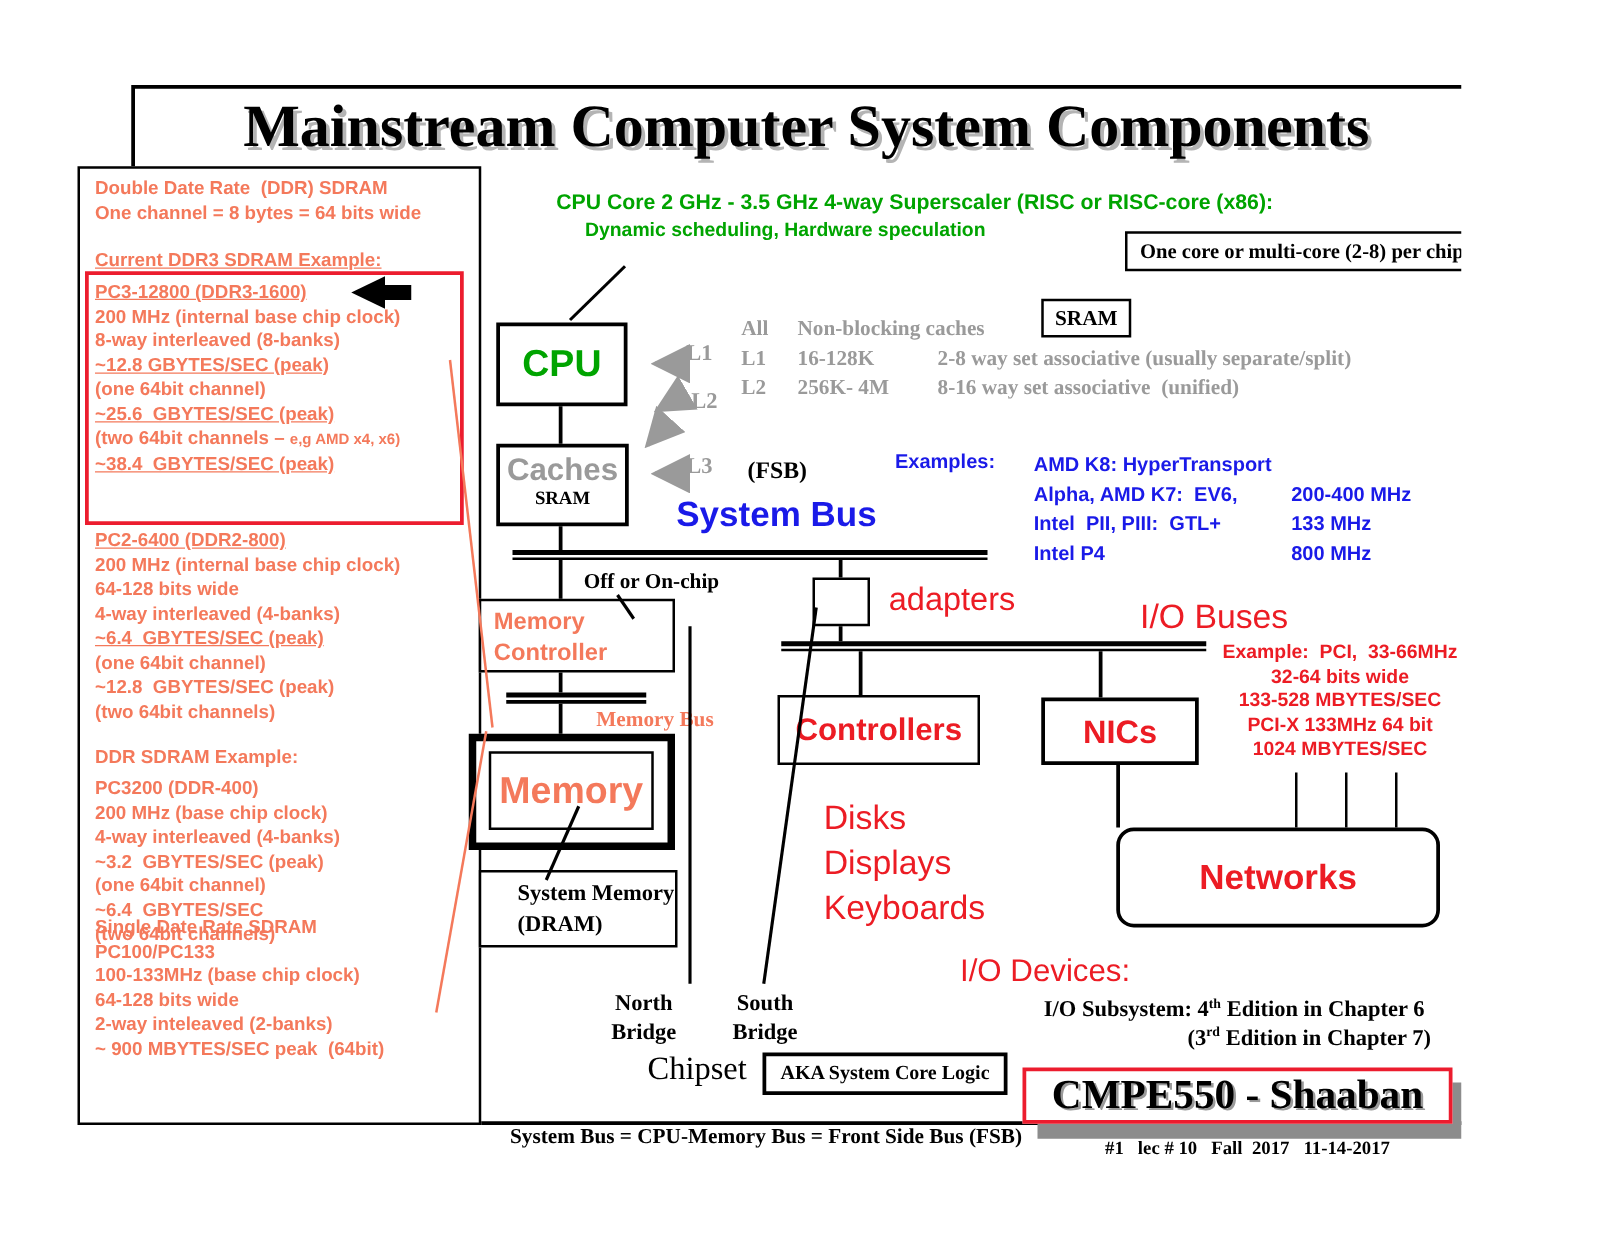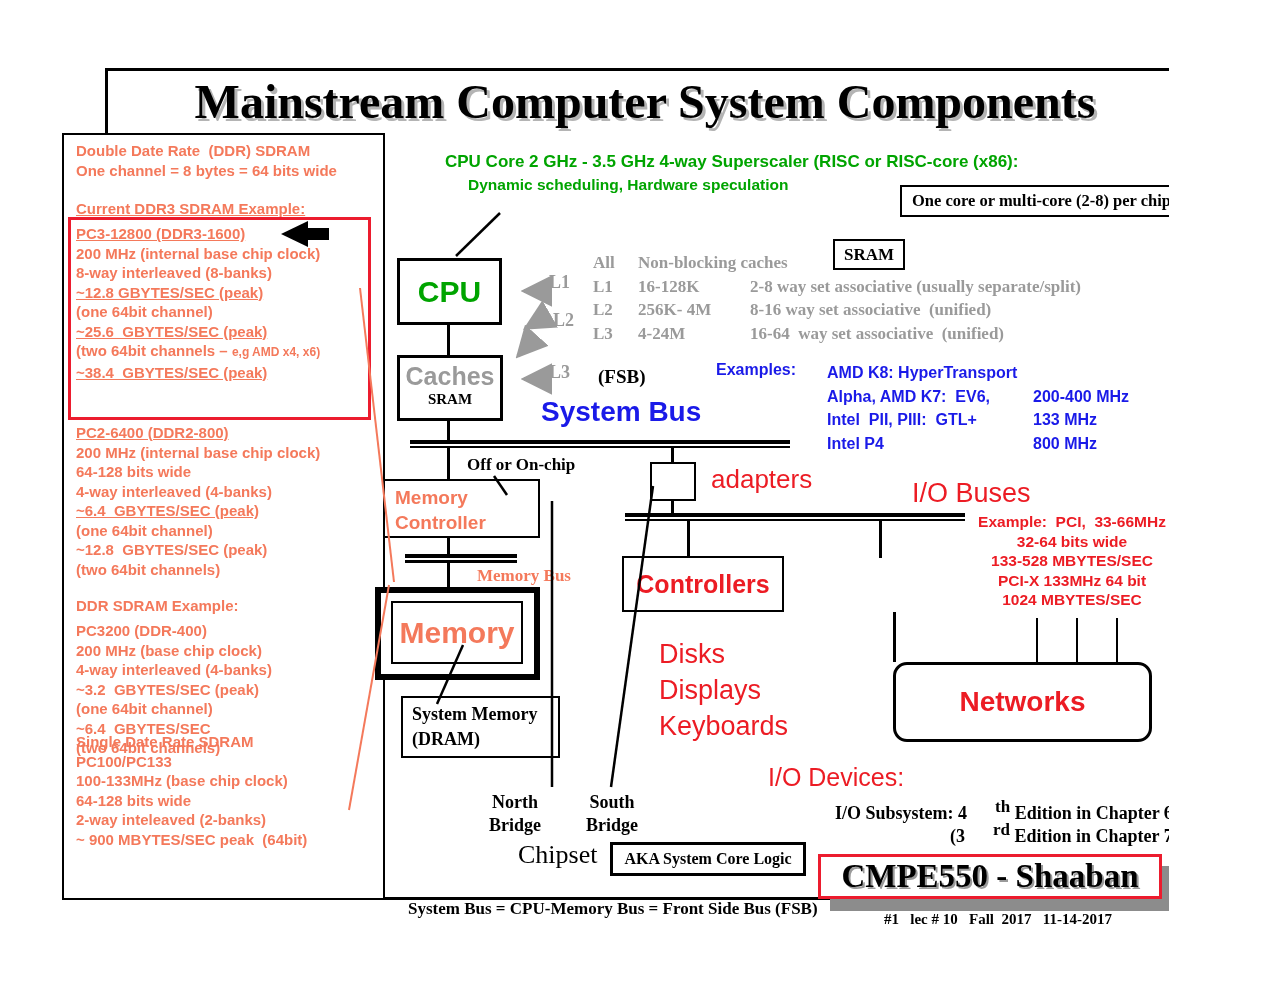--- a/index.html
+++ b/index.html
@@ -19,21 +19,21 @@
   .small{font-size:12px;}
   .box{border:2px solid #000;background:#fff;box-sizing:border-box;}
   .flexc{display:flex;align-items:center;justify-content:center;}
   .vl{position:absolute;width:3px;background:#000;}
   .bus{position:absolute;height:2px;border-top:4px solid #000;border-bottom:2px solid #000;background:transparent;}
   .crow .cl{display:inline-block;width:45px;white-space:pre;}
   .crow .cs{display:inline-block;width:112px;white-space:pre;}
   .crow .cd{white-space:pre;}
   .exrow .exl{display:inline-block;width:206px;white-space:pre;}
   .exrow .exr{white-space:pre;}
-  sup{font-size:17px;padding-left:28px;}
+  sup{font-size:11px;}
 </style>
 </head>
 <body>
 
 <div id="canvas">
 
   <div class="abs" style="left:105px;top:68px;width:1084px;height:826px;border:3px solid #000;"></div>
 
   <div class="abs serif b" style="left:120px;top:74px;width:1050px;text-align:center;font-size:48px;color:#000;text-shadow:3px 3px 0 #b4b4b4;">Mainstream Computer System Components</div>
 
@@ -100,21 +100,20 @@
   <div class="abs sans b green pre" style="left:468px;top:176px;font-size:15.5px;">Dynamic scheduling, Hardware speculation</div>
 
   <div class="abs box serif b flexc pre" style="left:900px;top:185px;width:283px;height:32px;font-size:16.5px;">One core or multi-core (2-8) per chip</div>
 
   <div class="abs box serif b flexc" style="left:833px;top:239px;width:72px;height:31px;font-size:17px;">SRAM</div>
 
   <div class="abs serif b gray" style="left:593px;top:251px;font-size:17px;line-height:23.5px;">
     <div class="crow"><span class="cl">All</span><span class="cs">Non-blocking caches</span><span class="cd"></span></div>
     <div class="crow"><span class="cl">L1</span><span class="cs">16-128K</span><span class="cd">2-8 way set associative (usually separate/split)</span></div>
     <div class="crow"><span class="cl">L2</span><span class="cs">256K- 4M</span><span class="cd">8-16 way set associative  (unified)</span></div>
-    <div class="crow"><span class="cl">L3</span><span class="cs">4-24M</span><span class="cd">16-64  way set associative  (unified)</span></div>
   </div>
 
   <div class="abs flexc sans b green" style="left:397px;top:258px;width:105px;height:67px;border:3px solid #000;background:#fff;box-sizing:border-box;font-size:30px;">CPU</div>
 
   <div class="abs" style="left:397px;top:355px;width:106px;height:66px;border:3px solid #000;background:#fff;box-sizing:border-box;text-align:center;">
     <div class="sans b gray" style="font-size:25px;margin-top:4px;">Caches</div>
     <div class="serif b" style="font-size:15px;color:#000;">SRAM</div>
   </div>
 
   <div class="abs serif b gray" style="left:549px;top:272px;font-size:18px;">L1</div>
@@ -142,34 +141,35 @@
       <div>Controller</div>
     </div>
   </div>
 
   <div class="bus" style="left:405px;top:554px;width:112px;border-bottom-width:3px;"></div>
   <div class="abs serif b salmon pre" style="left:477px;top:566px;font-size:17px;">Memory Bus</div>
 
   <div class="abs" style="left:375px;top:587px;width:165px;height:93px;border:6px solid #000;background:#fff;box-sizing:border-box;"></div>
   <div class="abs flexc sans b salmon" style="left:391px;top:601px;width:132px;height:63px;border:2px solid #000;background:#fff;box-sizing:border-box;font-size:30px;">Memory</div>
 
-  <div class="abs box" style="left:401px;top:696px;width:159px;height:62px;">
+  <div class="abs box" style="left:383px;top:696px;width:159px;height:62px;padding-left:20px;">
     <div class="serif b" style="font-size:18px;line-height:25px;padding:4px 0 0 9px;color:#000;">
       <div>System Memory</div>
       <div>(DRAM)</div>
     </div>
   </div>
 
   <div class="abs box" style="left:650px;top:462px;width:46px;height:39px;"></div>
   <div class="abs sans red pre" style="left:711px;top:464px;font-size:26px;">adapters</div>
   <div class="abs sans red pre" style="left:912px;top:478px;font-size:27px;">I/O Buses</div>
 
   <div class="bus" style="left:625px;top:513px;width:340px;"></div>
 
   <div class="abs box flexc sans b red" style="left:622px;top:556px;width:162px;height:56px;font-size:25px;">Controllers</div>
+  <div class="abs flexc sans b red" style="left:833px;top:558px;width:126px;height:54px;border:3px solid #000;background:#fff;box-sizing:border-box;font-size:26px;">NICs</div>
 
   <div class="abs sans b red" style="left:958px;top:512px;width:228px;text-align:center;font-size:15.5px;line-height:19.6px;">
     <div class="pre">Example:  PCI,  33-66MHz</div>
     <div class="pre">32-64 bits wide</div>
     <div class="pre">133-528 MBYTES/SEC</div>
     <div class="pre">PCI-X 133MHz 64 bit</div>
     <div class="pre">1024 MBYTES/SEC</div>
   </div>
 
   <div class="abs sans red" style="left:659px;top:636px;font-size:27px;line-height:36px;">

